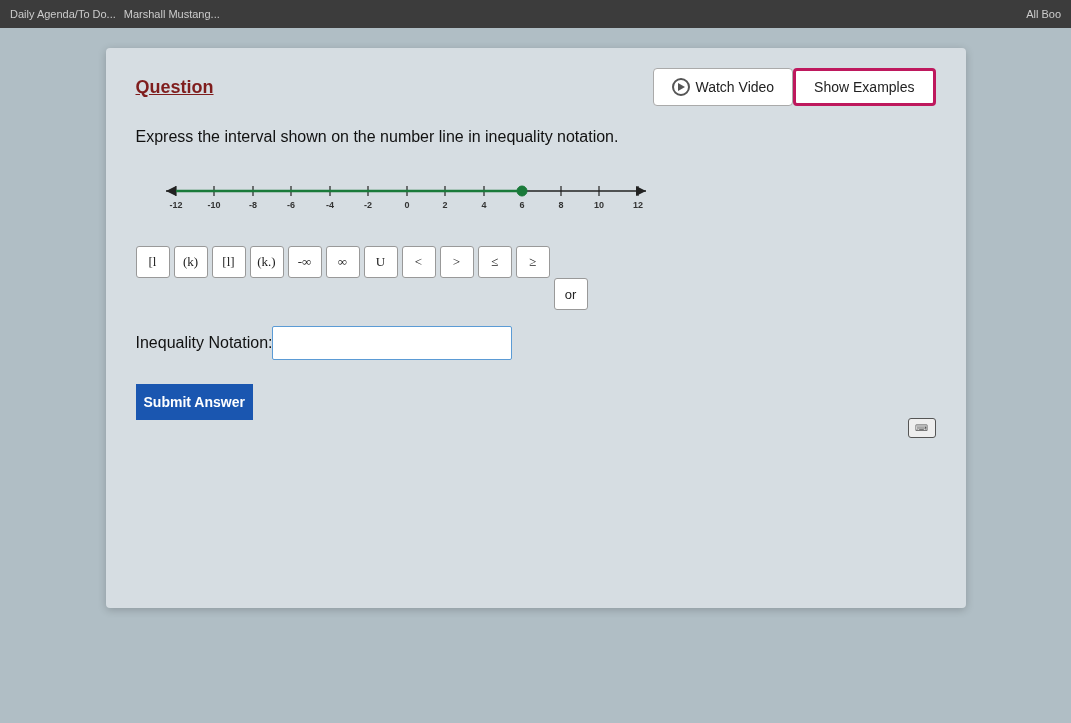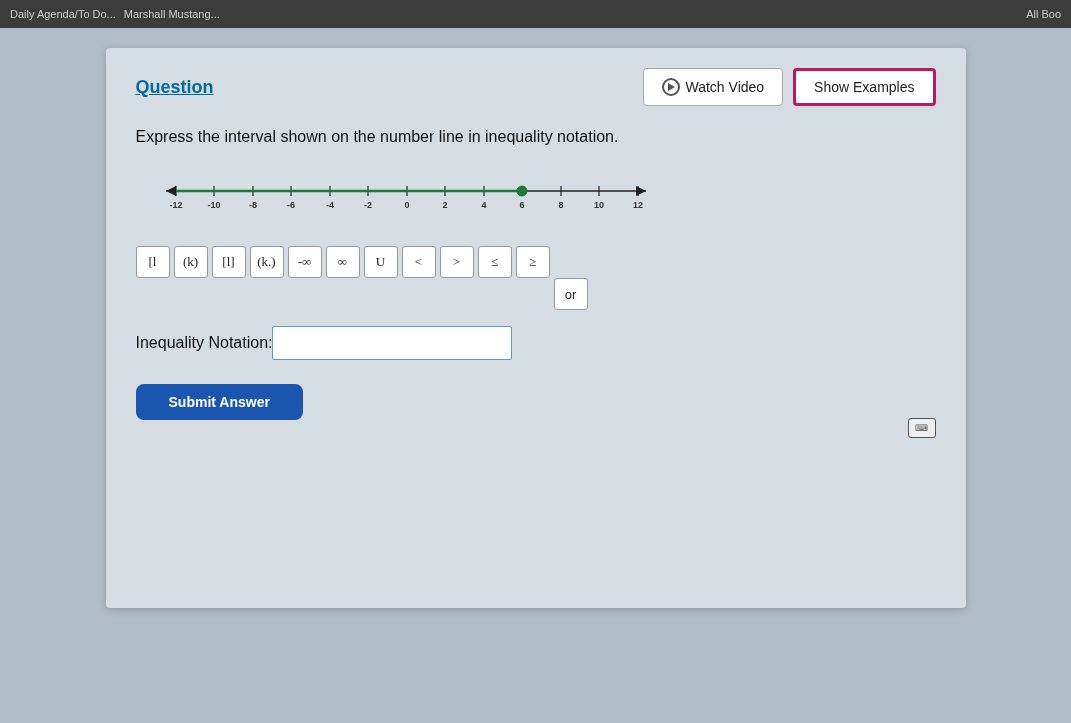--- a/index.html
+++ b/index.html
@@ -54,27 +54,26 @@
     .header-row {
       display: flex;
       align-items: center;
       justify-content: space-between;
       margin-bottom: 20px;
     }
 
     .question-label {
       font-size: 18px;
       font-weight: bold;
-      color: #0369a1;
+      color: #7f1d1d;
       text-decoration: underline;
     }
 
     .header-buttons {
       display: flex;
-      gap: 10px;
     }
 
     .watch-video-btn {
       display: flex;
       align-items: center;
       gap: 6px;
       padding: 8px 18px;
       background: #fff;
       border: 1px solid #aaa;
       border-radius: 4px;
@@ -195,25 +194,25 @@
       border: 1.5px solid #5b9bd5;
       border-radius: 2px;
       background: #fff;
       padding: 0 8px;
       font-size: 14px;
       outline: none;
     }
 
     
     .submit-btn {
-      padding: 10px 33px;
+      padding: 10px 8px;
       background: #1a56b0;
       color: #fff;
       border: none;
-      border-radius: 8px;
+      border-radius: 0;
       font-size: 14px;
       font-weight: bold;
       cursor: pointer;
     }
 
     
     .keyboard-icon-wrap {
       position: absolute;
       top: 370px;
       right: 30px;

